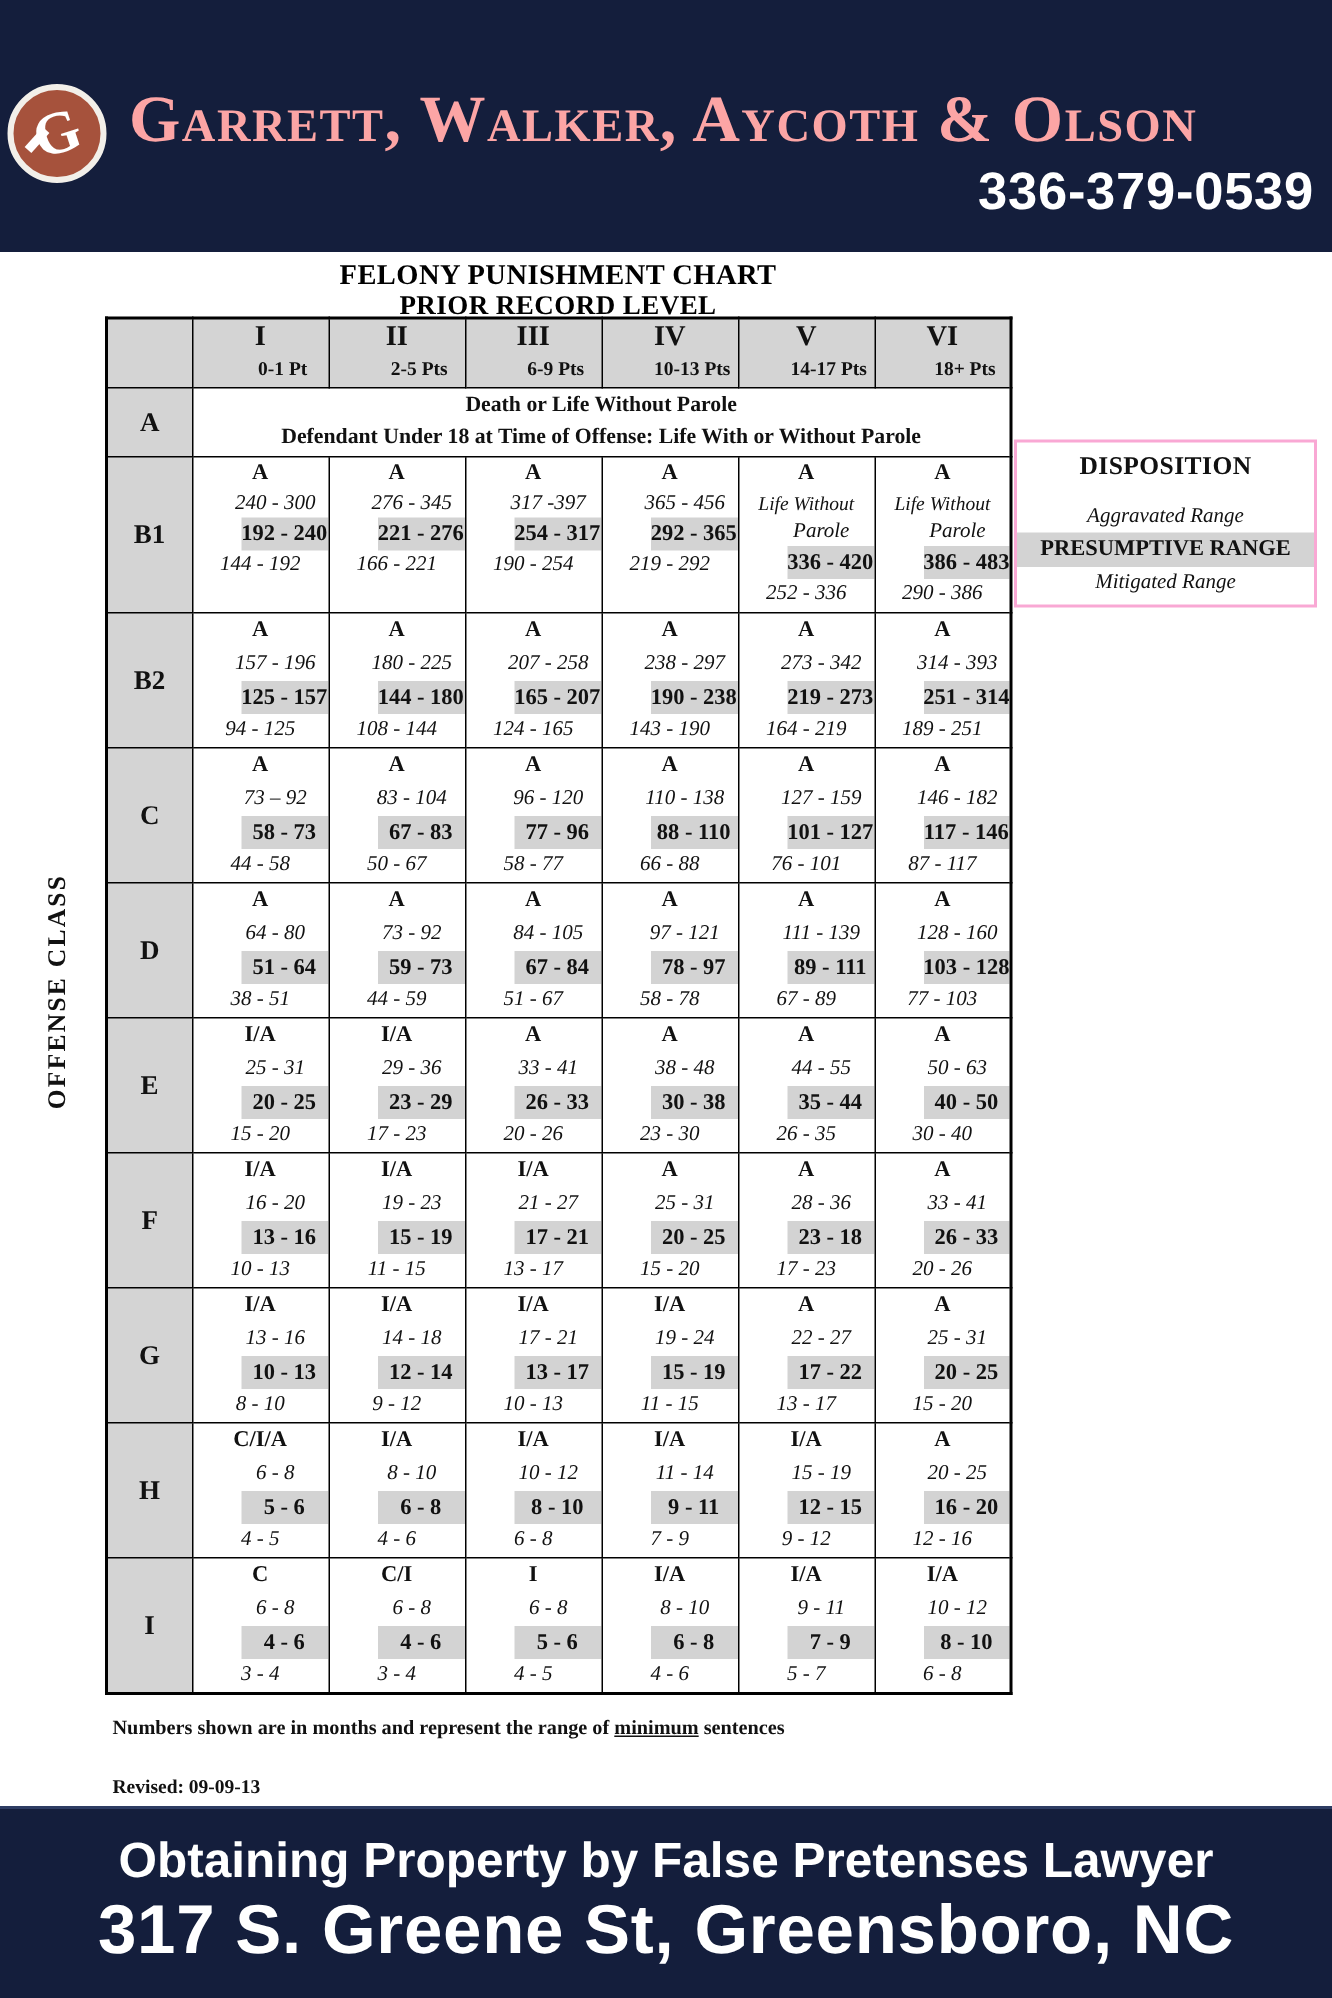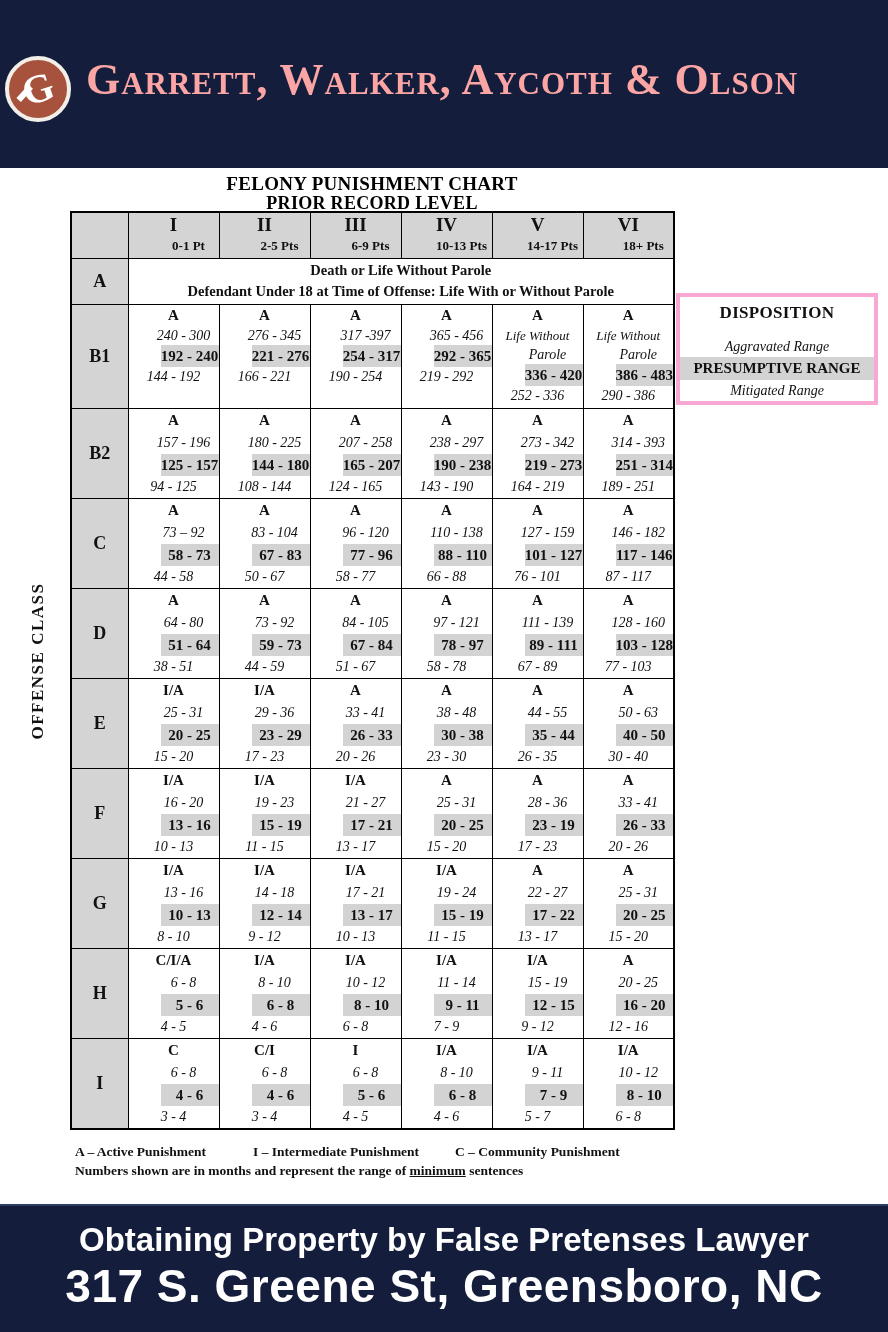--- a/index.html
+++ b/index.html
@@ -65,21 +65,21 @@
   tr.b1 td.scell .t { line-height:21px; }
   td.scell .nt { font-size:13px; font-style:italic; line-height:19px; }
   td.scell .ag { font-size:14px; font-style:italic; line-height:22px;padding-left:20px; }
   tr.b1 td.scell .ag { line-height:19px; }
   td.scell .pr { font-size:15px; font-weight:bold; line-height:22px; background:#d3d3d3;margin-left:32px; }
   td.scell .mi { font-size:14px; font-style:italic; line-height:22px; }
   tr.b1 td.scell .mi { line-height:20px; }
   
   .disposition {
     position:absolute; left:676px; top:82px; width:202px; height:112px;
-    border:4px solid #f9a8d4; background:#fff; text-align:center; color:#111;
+    border:2px solid #f9a8d4; background:#fff; text-align:center; color:#111;
   }
   .disposition .dt { font-size:17px; font-weight:bold; letter-spacing:0.3px; margin-top:6px; }
   .disposition .da { font-size:14px; font-style:italic; margin-top:14px; line-height:20px; }
   .disposition .dp { font-size:15px; font-weight:bold; background:#d3d3d3; line-height:23px; }
   .disposition .dm { font-size:14px; font-style:italic; line-height:22px; }
   
   .footnotes {
     position:absolute; left:75px; top:1142px; width:640px;
     font-weight:bold; font-size:13.5px; color:#111;
   }
@@ -103,20 +103,21 @@
 <header class="site-header">
   <div class="logo">
     <svg viewBox="0 0 58 58" aria-hidden="true">
       <g transform="rotate(-18 29 29)">
         <text x="29" y="42" text-anchor="middle" font-family="Liberation Serif, serif" font-size="40" font-weight="bold" fill="#ffffff">G</text>
         <rect x="6" y="26" width="18" height="6" fill="#ffffff" transform="rotate(-30 15 29)"></rect>
       </g>
     </svg>
   </div>
   <div class="firm-name">Garrett, Walker, Aycoth &amp; Olson</div>
+  <a class="phone" href="#">336-379-0539</a>
 </header>
 
 <div class="title-block">
   <div class="t1">FELONY PUNISHMENT CHART</div>
   <div class="t2">PRIOR RECORD LEVEL</div>
 </div>
 
 <div class="table-zone">
   <div class="side-label">OFFENSE CLASS</div>
   <table class="fpc">
@@ -387,21 +388,21 @@
           </td>
           <td class="scell">
             <div class="t">A</div>
             <div class="ag">25 - 31</div>
             <div class="pr">20 - 25</div>
             <div class="mi">15 - 20</div>
           </td>
           <td class="scell">
             <div class="t">A</div>
             <div class="ag">28 - 36</div>
-            <div class="pr">23 - 19</div>
+            <div class="pr">23 - 18</div>
             <div class="mi">17 - 23</div>
           </td>
           <td class="scell">
             <div class="t">A</div>
             <div class="ag">33 - 41</div>
             <div class="pr">26 - 33</div>
             <div class="mi">20 - 26</div>
           </td>
         </tr>
         <tr>
@@ -525,25 +526,20 @@
   </table>
   <aside class="disposition">
     <div class="dt">DISPOSITION</div>
     <div class="da">Aggravated Range</div>
     <div class="dp">PRESUMPTIVE RANGE</div>
     <div class="dm">Mitigated Range</div>
   </aside>
 </div>
 
 <div class="footnotes">
-  <div class="legend-row">
-    <span class="l1">A – Active Punishment</span>
-    <span class="l2">I – Intermediate Punishment</span>
-    <span class="l3">C – Community Punishment</span>
-  </div>
   <div class="months-note"><span>Numbers shown are in months and represent the range of </span><u>minimum</u><span> sentences</span></div>
   <div class="revised">Revised:  09-09-13</div>
 </div>
 
 <footer class="footer-banner">
   <div class="f1">Obtaining Property by False Pretenses Lawyer</div>
   <div class="f2">317 S. Greene St, Greensboro, NC</div>
 </footer>
 
 </body></html>

